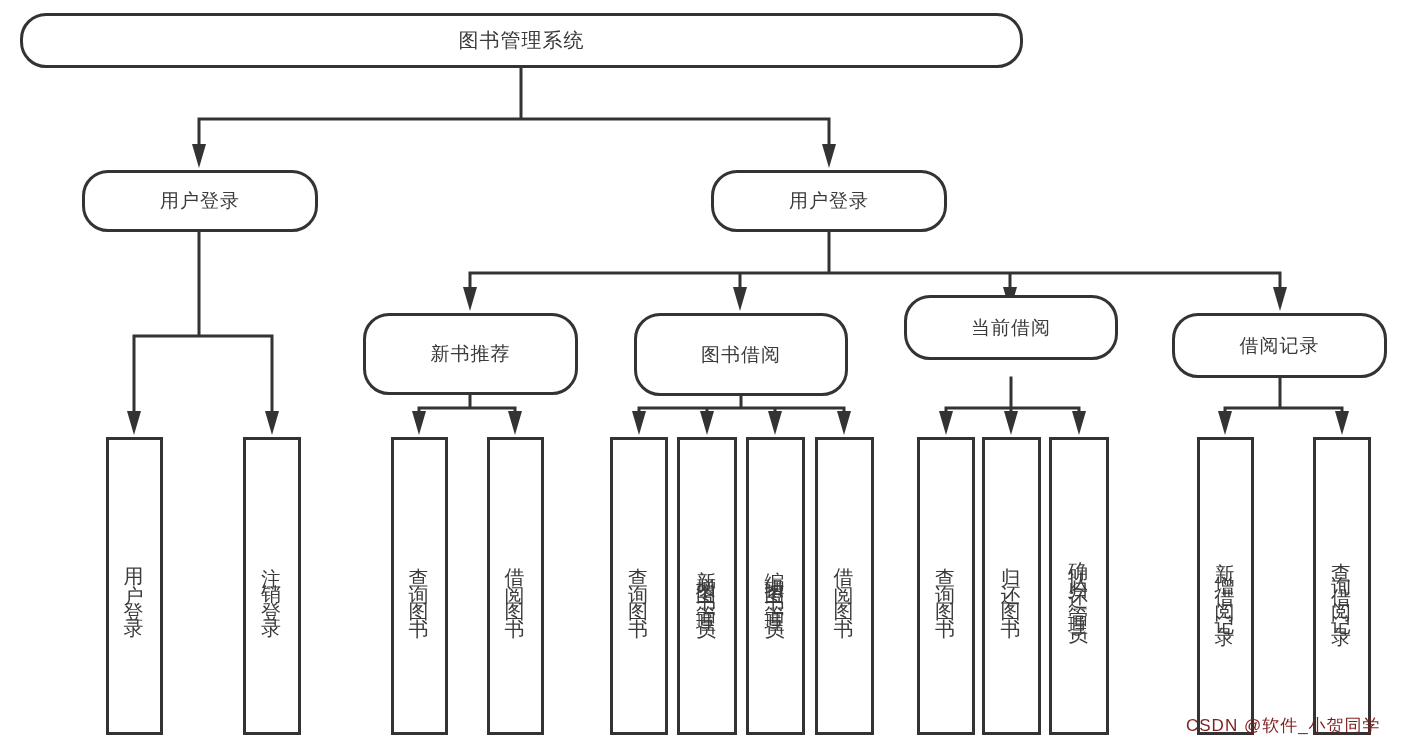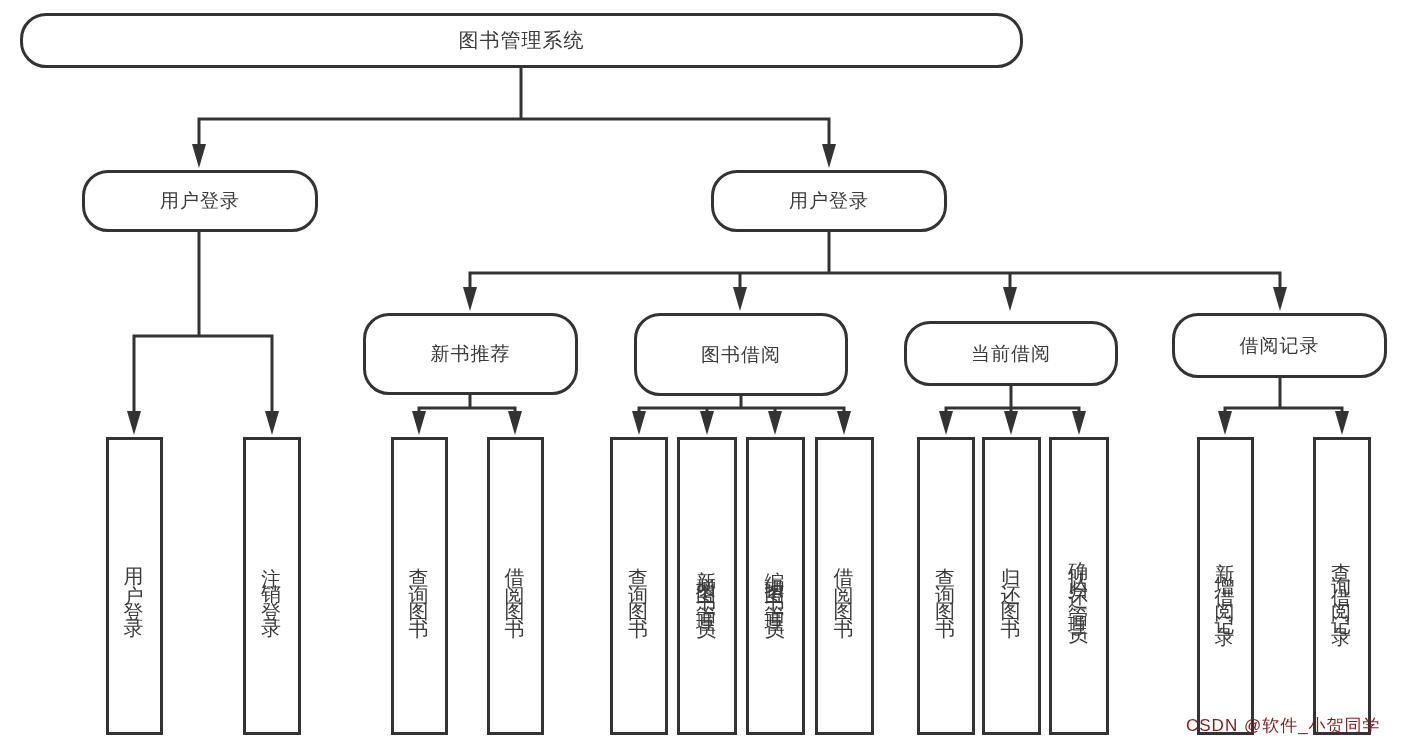--- a/index.html
+++ b/index.html
@@ -89,21 +89,21 @@
     </g>
   </svg>
 
   <div class="node hnode root" style="left:20px;top:13px;width:1003px;height:55px;">图书管理系统</div>
 
   <div class="node hnode" style="left:82px;top:170px;width:236px;height:62px;">用户登录</div>
   <div class="node hnode" style="left:711px;top:170px;width:236px;height:62px;">用户登录</div>
 
   <div class="node hnode" style="left:363px;top:313px;width:215px;height:82px;">新书推荐</div>
   <div class="node hnode" style="left:634px;top:313px;width:214px;height:83px;">图书借阅</div>
-  <div class="node hnode" style="left:904px;top:321px;width:214px;height:65px;">当前借阅</div>
+  <div class="node hnode" style="left:904px;top:295px;width:214px;height:65px;">当前借阅</div>
   <div class="node hnode" style="left:1172px;top:313px;width:215px;height:65px;">借阅记录</div>
 
   <div class="node vnode len4" style="left:106px;top:437px;width:57px;height:298px;">用户登录</div>
   <div class="node vnode len4" style="left:243px;top:437px;width:58px;height:298px;">注销登录</div>
 
   <div class="node vnode len4" style="left:391px;top:437px;width:57px;height:298px;">查询图书</div>
   <div class="node vnode len4" style="left:487px;top:437px;width:57px;height:298px;">借阅图书</div>
 
   <div class="node vnode len4" style="left:610px;top:437px;width:58px;height:298px;">查询图书</div>
   <div class="node vnode len9" style="left:677px;top:437px;width:60px;height:298px;">新增图书（管理员）</div>

